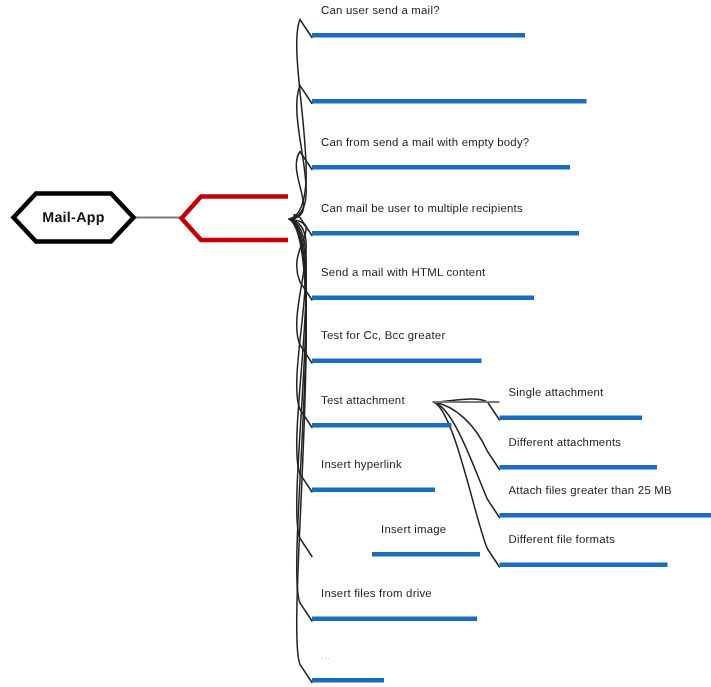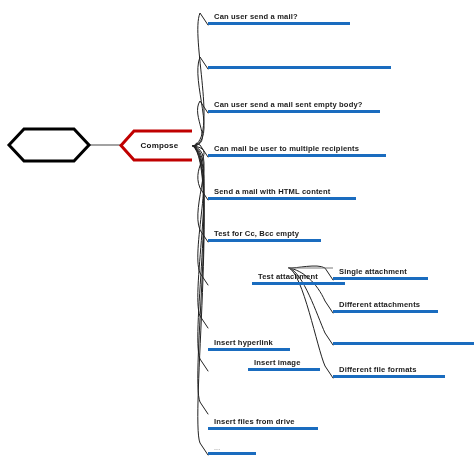--- a/index.html
+++ b/index.html
@@ -28,23 +28,23 @@
     width: 474px;
     height: 458px;
     pointer-events: none;
   }
   .topic {
     position: absolute;
   }
   .topic-text {
     position: absolute;
     left: 6px;
-    bottom: 4px;
+    bottom: 14px;
     font-size: 7.6px;
-    font-weight: bold;
+    font-weight: normal;
     color: #1b1b1b;
     letter-spacing: 0.15px;
     white-space: nowrap;
   }
   .topic-bar {
     position: absolute;
     left: 0;
     bottom: 0;
     height: 3px;
     background: #1a6cbf;
@@ -117,80 +117,81 @@
       </g>
     <g id="sub-edges" fill="none" stroke="#222222" stroke-width="1" stroke-linecap="round">
         <path d="M 289,268 C 296.2,268.6 317,263.2 325,268 L 333,280" stroke-width="1"></path>
         <path d="M 289,268 C 303,270.25 317,283 325,301 L 333,313" stroke-width="1"></path>
         <path d="M 289,268 C 303,271.85 317,315 325,333 L 333,345" stroke-width="1"></path>
         <path d="M 289,268 C 303,273.5 317,348 325,366 L 333,378" stroke-width="1"></path>
       </g>
     <line id="sub-stem" x1="289" y1="268" x2="333" y2="268" stroke="#7a7a7a" stroke-width="1.2"></line>
   </svg>
 
+  <div class="root-node" style="left:9px; top:129px; width:80px; height:32px;">
+    <span class="root-text">Mail-App</span>
+  </div>
 
-  <div class="compose-node" style="left:121px; top:131px; width:71px; height:29px;">
-    <span class="compose-text">Compose</span>
-  </div>
 
   <div id="topics-layer">
       <div class="topic" style="left: 208px; top: 11px; width: 142px; height: 14px;">
         <span class="topic-text">Can user send a mail?</span>
         <div class="topic-bar" style="width: 142px; background: rgb(26, 108, 191);"></div>
       </div>
       <div class="topic" style="left: 208px; top: 55px; width: 183px; height: 14px;">
         <div class="topic-bar" style="width: 183px; background: rgb(26, 108, 191);"></div>
       </div>
       <div class="topic" style="left: 208px; top: 99px; width: 172px; height: 14px;">
-        <span class="topic-text">Can user send a mail sent empty body?</span>
+        <span class="topic-text">Can from send a mail with empty body?</span>
         <div class="topic-bar" style="width: 172px; background: rgb(26, 108, 191);"></div>
       </div>
       <div class="topic" style="left: 208px; top: 143px; width: 178px; height: 14px;">
         <span class="topic-text">Can mail be user to multiple recipients</span>
         <div class="topic-bar" style="width: 178px; background: rgb(26, 108, 191);"></div>
       </div>
       <div class="topic" style="left: 208px; top: 186px; width: 148px; height: 14px;">
         <span class="topic-text">Send a mail with HTML content</span>
         <div class="topic-bar" style="width: 148px; background: rgb(26, 108, 191);"></div>
       </div>
       <div class="topic" style="left: 208px; top: 228px; width: 113px; height: 14px;">
-        <span class="topic-text">Test for Cc, Bcc empty</span>
+        <span class="topic-text">Test for Cc, Bcc greater</span>
         <div class="topic-bar" style="width: 113px; background: rgb(26, 108, 191);"></div>
       </div>
-      <div class="topic" style="left: 208px; top: 271px; width: 93px; height: 14px; margin-left: 44px;">
+      <div class="topic" style="left: 208px; top: 271px; width: 93px; height: 14px;">
         <span class="topic-text">Test attachment</span>
         <div class="topic-bar" style="width: 93px; background: rgb(26, 108, 191);"></div>
       </div>
-      <div class="topic" style="left: 208px; top: 314px; width: 82px; height: 14px; margin-top: 23px;">
+      <div class="topic" style="left: 208px; top: 314px; width: 82px; height: 14px;">
         <span class="topic-text">Insert hyperlink</span>
         <div class="topic-bar" style="width: 82px; background: rgb(26, 108, 191);"></div>
       </div>
       <div class="topic" style="left: 208px; top: 357px; width: 72px; height: 14px; margin-left: 40px;">
         <span class="topic-text">Insert image</span>
         <div class="topic-bar" style="width: 72px; background: rgb(26, 108, 191);"></div>
       </div>
-      <div class="topic" style="left: 208px; top: 400px; width: 110px; height: 14px; margin-top: 16px;">
+      <div class="topic" style="left: 208px; top: 400px; width: 110px; height: 14px;">
         <span class="topic-text">Insert files from drive</span>
         <div class="topic-bar" style="width: 110px; background: rgb(26, 108, 191);"></div>
       </div>
       <div class="topic topic-faded" style="left: 208px; top: 441px; width: 48px; height: 14px;">
         <span class="topic-text">...</span>
         <div class="topic-bar" style="width: 48px; background: rgb(26, 108, 191);"></div>
       </div>
     </div>
   <div id="subtopics-layer">
       <div class="topic" style="left: 333px; top: 266px; width: 95px; height: 14px;">
         <span class="topic-text">Single attachment</span>
         <div class="topic-bar" style="width: 95px; background: rgb(26, 108, 191);"></div>
       </div>
       <div class="topic" style="left: 333px; top: 299px; width: 105px; height: 14px;">
         <span class="topic-text">Different attachments</span>
         <div class="topic-bar" style="width: 105px; background: rgb(26, 108, 191);"></div>
       </div>
       <div class="topic" style="left: 333px; top: 331px; width: 141px; height: 14px;">
+        <span class="topic-text">Attach files greater than 25 MB</span>
         <div class="topic-bar" style="width: 141px; background: rgb(26, 108, 191);"></div>
       </div>
       <div class="topic" style="left: 333px; top: 364px; width: 112px; height: 14px; text-align: center;">
         <span class="topic-text">Different file formats</span>
         <div class="topic-bar" style="width: 112px; background: rgb(26, 108, 191);"></div>
       </div>
     </div>
 
 </div>
 

